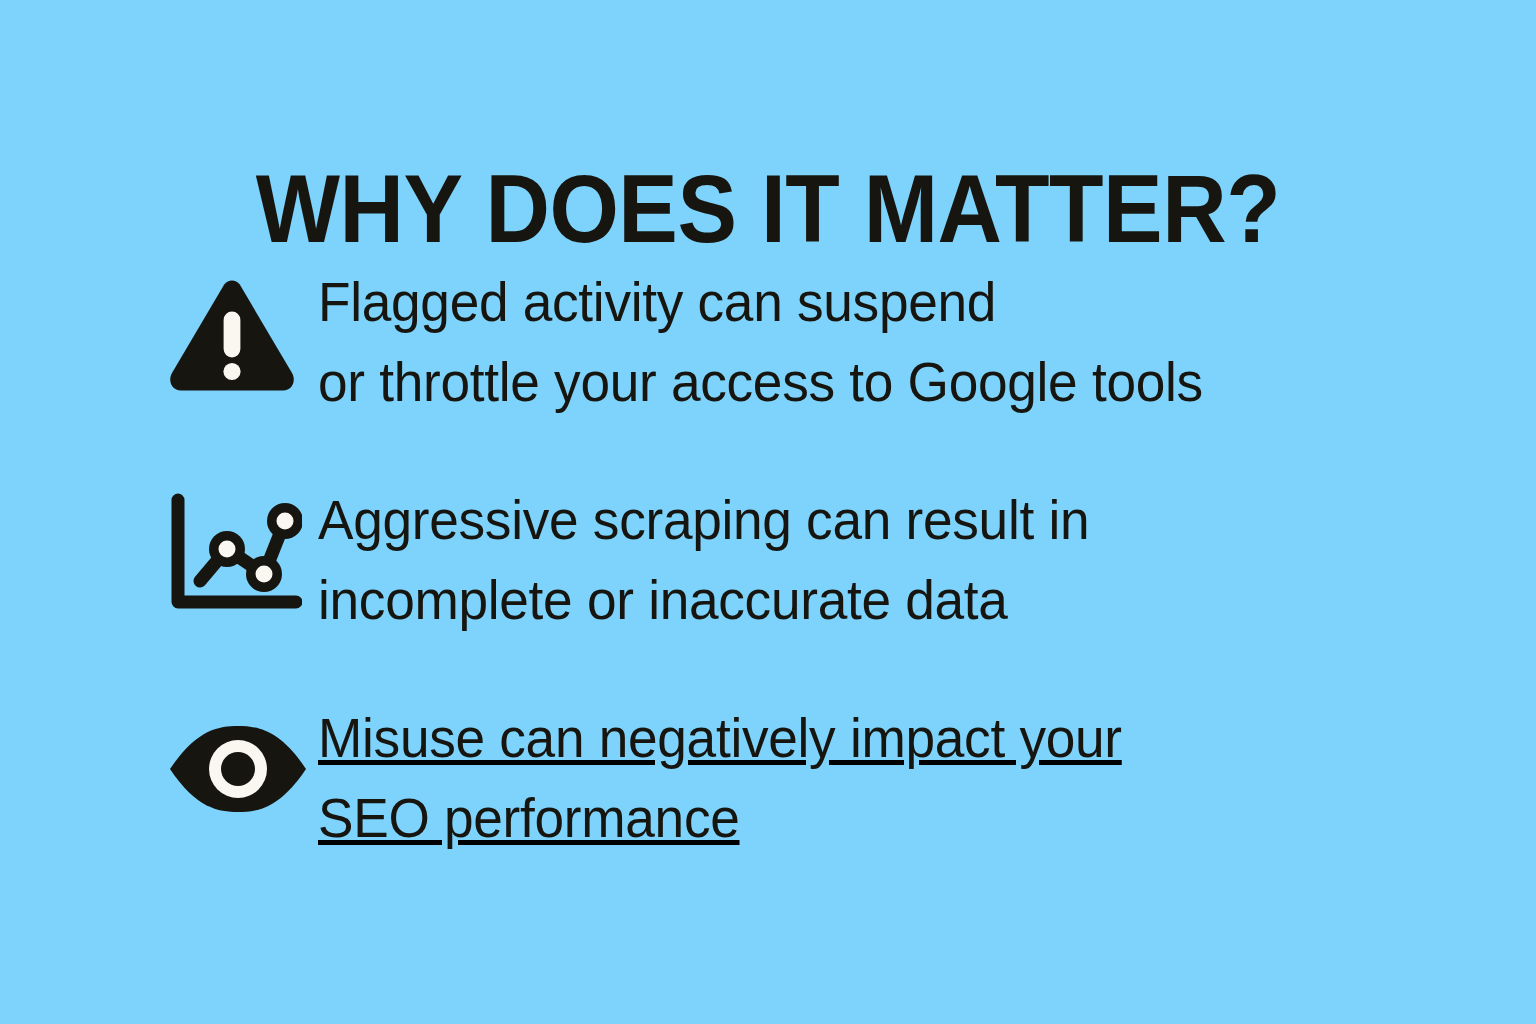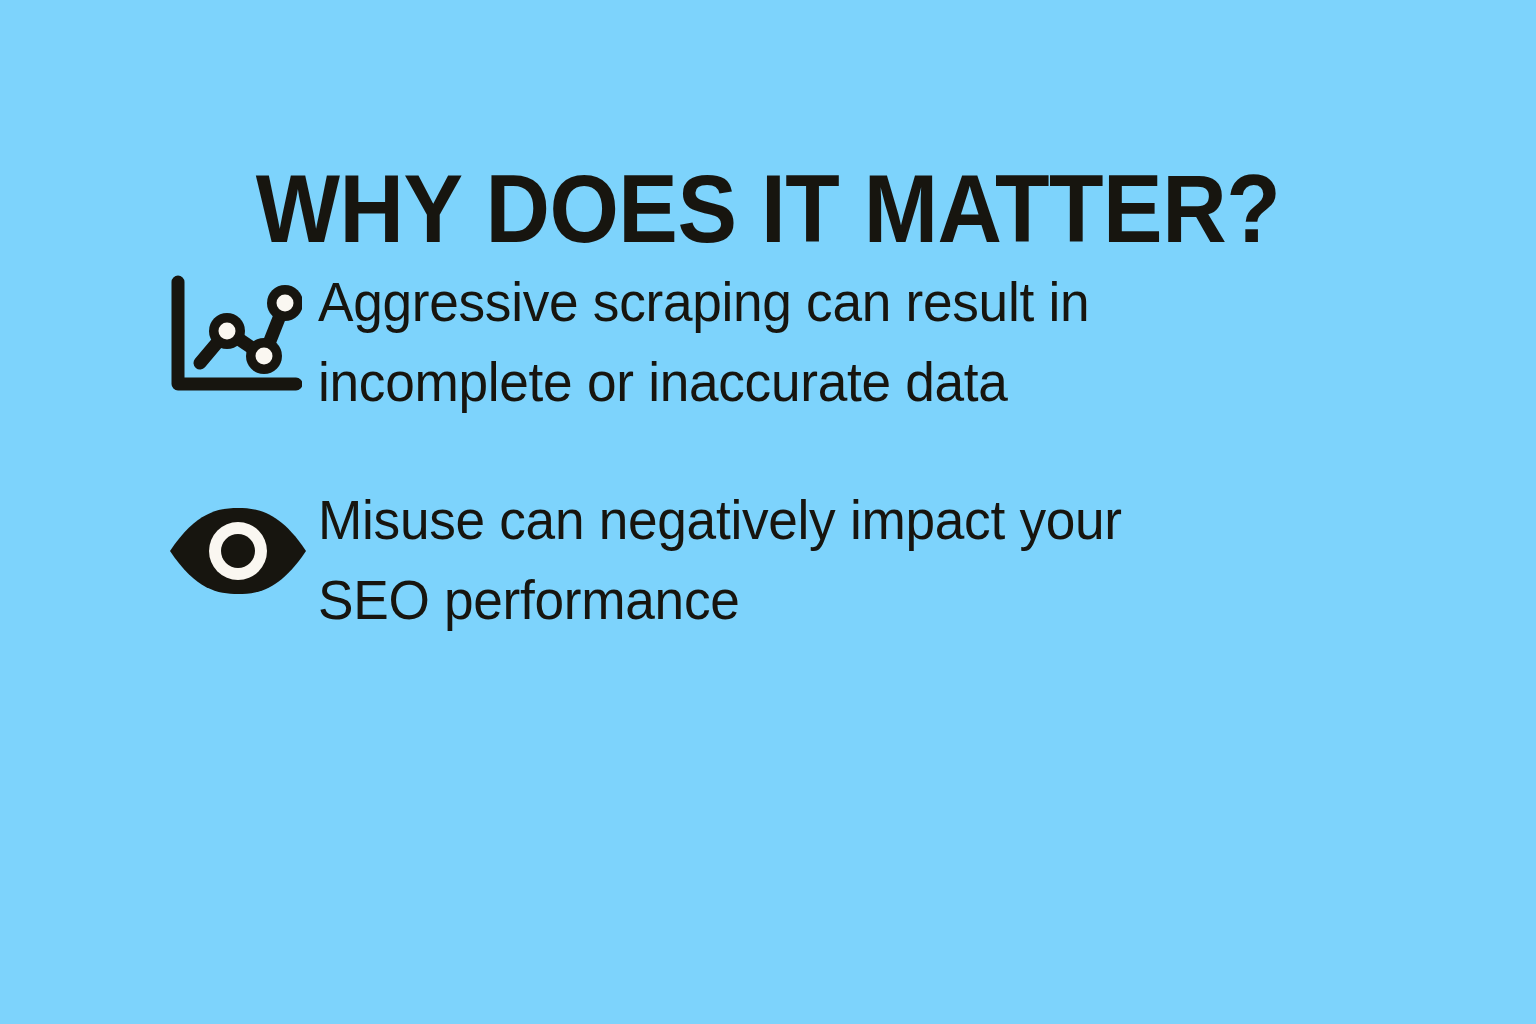--- a/index.html
+++ b/index.html
@@ -47,21 +47,21 @@
     left: 168px;
     top: 262px;
     width: 1300px;
   }
 
   .bullet-row {
     display: flex;
     align-items: flex-start;
     margin-bottom: 58px;
   }
-  .bullet-row:last-child { margin-bottom: 0; }
+  .bullet-row:last-child { margin-bottom: 0; text-decoration: underline; }
 
   .bullet-icon {
     flex: 0 0 auto;
     width: 150px;
     display: flex;
     justify-content: flex-start;
     align-items: flex-start;
     padding-top: 14px;
   }
   .bullet-icon svg {
@@ -92,20 +92,33 @@
 </style>
 </head>
 <body>
 
 <div id="slide">
 
   <h1 id="title">WHY DOES IT MATTER?</h1>
 
   <div id="bullets">
 
+    <div class="bullet-row row-warning">
+      <div class="bullet-icon">
+        <svg width="128" height="118" viewBox="0 0 128 118" aria-hidden="true">
+          <path d="M56.2 6.6 C60.4 1.0 67.6 1.0 71.8 6.6 L124.0 95.0 C128.4 102.6 124.2 112.5 115.2 112.5 L12.8 112.5 C3.8 112.5 -0.4 102.6 4.0 95.0 Z" fill="#17150f"></path>
+          <rect x="55.6" y="33.5" width="16.8" height="46" rx="8.4" fill="#faf7f1"></rect>
+          <circle cx="64" cy="93.5" r="8.6" fill="#faf7f1"></circle>
+        </svg>
+      </div>
+      <div class="bullet-text">
+        <span class="line">Flagged activity can suspend</span>
+        <span class="line">or throttle your access to Google tools</span>
+      </div>
+    </div>
 
     <div class="bullet-row row-chart">
       <div class="bullet-icon">
         <svg width="134" height="120" viewBox="0 0 134 120" aria-hidden="true">
           <g fill="none" stroke="#17150f" stroke-width="13" stroke-linecap="round" stroke-linejoin="round">
 
             <path d="M10 8 L10 110 L128 110"></path>
 
             <path d="M32 89 L59 57 L96 82 L117 29"></path>
           </g>

